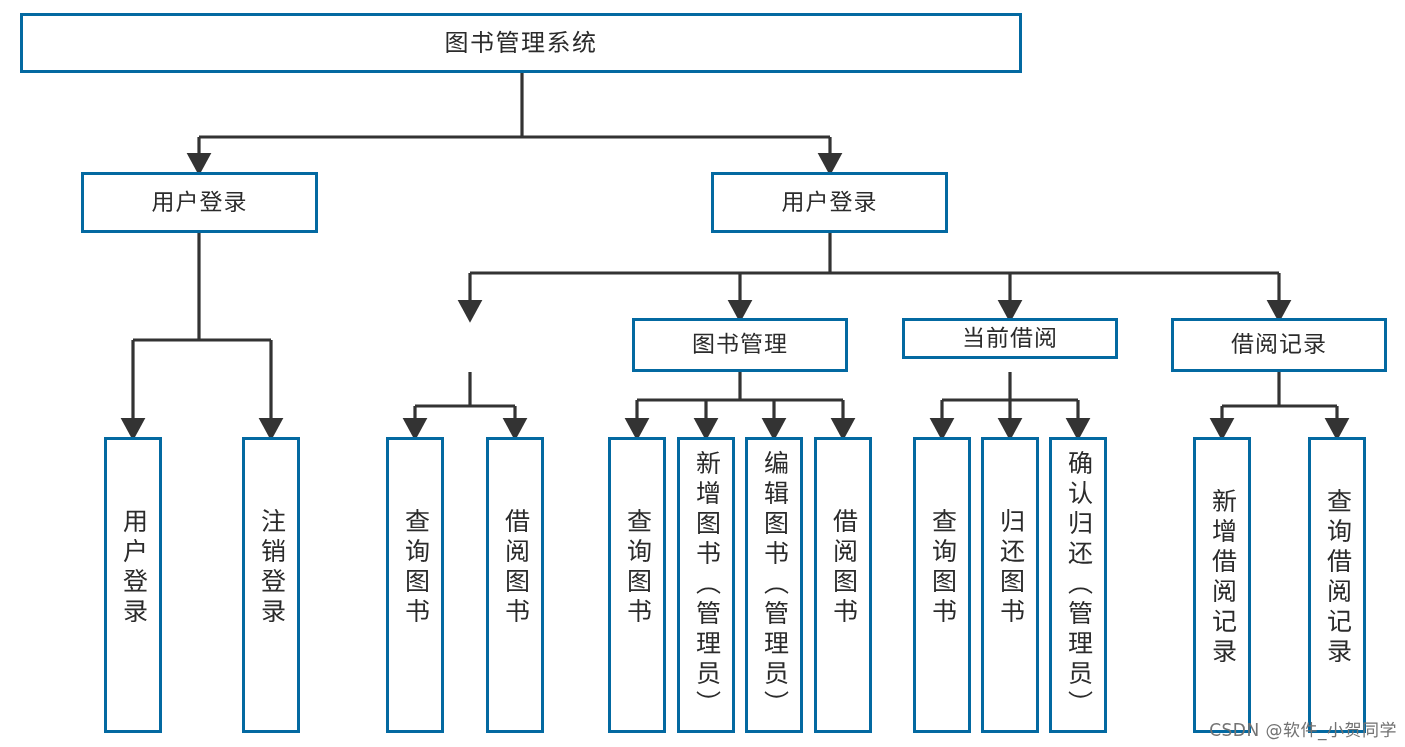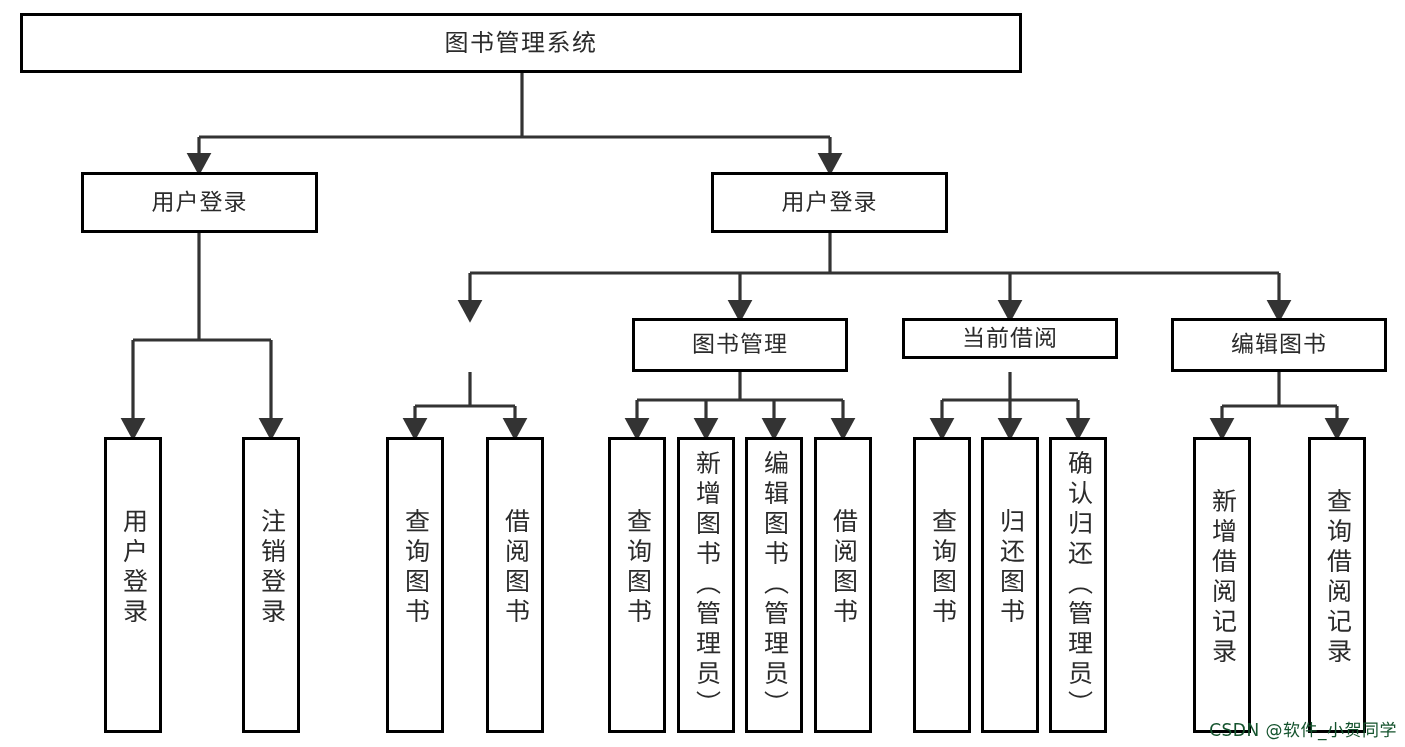--- a/index.html
+++ b/index.html
@@ -23,21 +23,21 @@
     left: 0;
     top: 0;
     width: 1405px;
     height: 747px;
     pointer-events: none;
   }
   .node {
     position: absolute;
     box-sizing: border-box;
     background: #ffffff;
-    border: 3px solid #000000;
+    border: 3px solid #0369a1;
     display: flex;
     align-items: center;
     justify-content: center;
     color: #2b2b2b;
     z-index: 2;
   }
   .node-label {
     display: block;
     text-align: center;
     line-height: 1.18;
@@ -71,21 +71,21 @@
     padding-top: 42px;
   }
   .node.vertical.high .node-label {
     padding-top: 4px;
   }
   #watermark {
     position: absolute;
     right: 8px;
     bottom: 6px;
     font-size: 17px;
-    color: #14532d;
+    color: #737373;
     letter-spacing: 0.5px;
     z-index: 5;
     white-space: nowrap;
   }
 </style>
 </head>
 <body>
 
 <div id="diagram-canvas">
 
@@ -166,21 +166,21 @@
 
   <div class="node horizontal" style="left:632px; top:318px; width:216px; height:54px;">
     <span class="node-label">图书管理</span>
   </div>
 
   <div class="node horizontal" style="left:902px; top:318px; width:216px; height:41px;">
     <span class="node-label">当前借阅</span>
   </div>
 
   <div class="node horizontal" style="left:1171px; top:318px; width:216px; height:54px;">
-    <span class="node-label">编辑图书</span>
+    <span class="node-label">借阅记录</span>
   </div>
 
   <div class="node vertical mid" style="left:104px; top:437px; width:58px; height:296px;">
     <span class="node-label">用户登录</span>
   </div>
 
   <div class="node vertical mid" style="left:242px; top:437px; width:58px; height:296px;">
     <span class="node-label">注销登录</span>
   </div>
 

